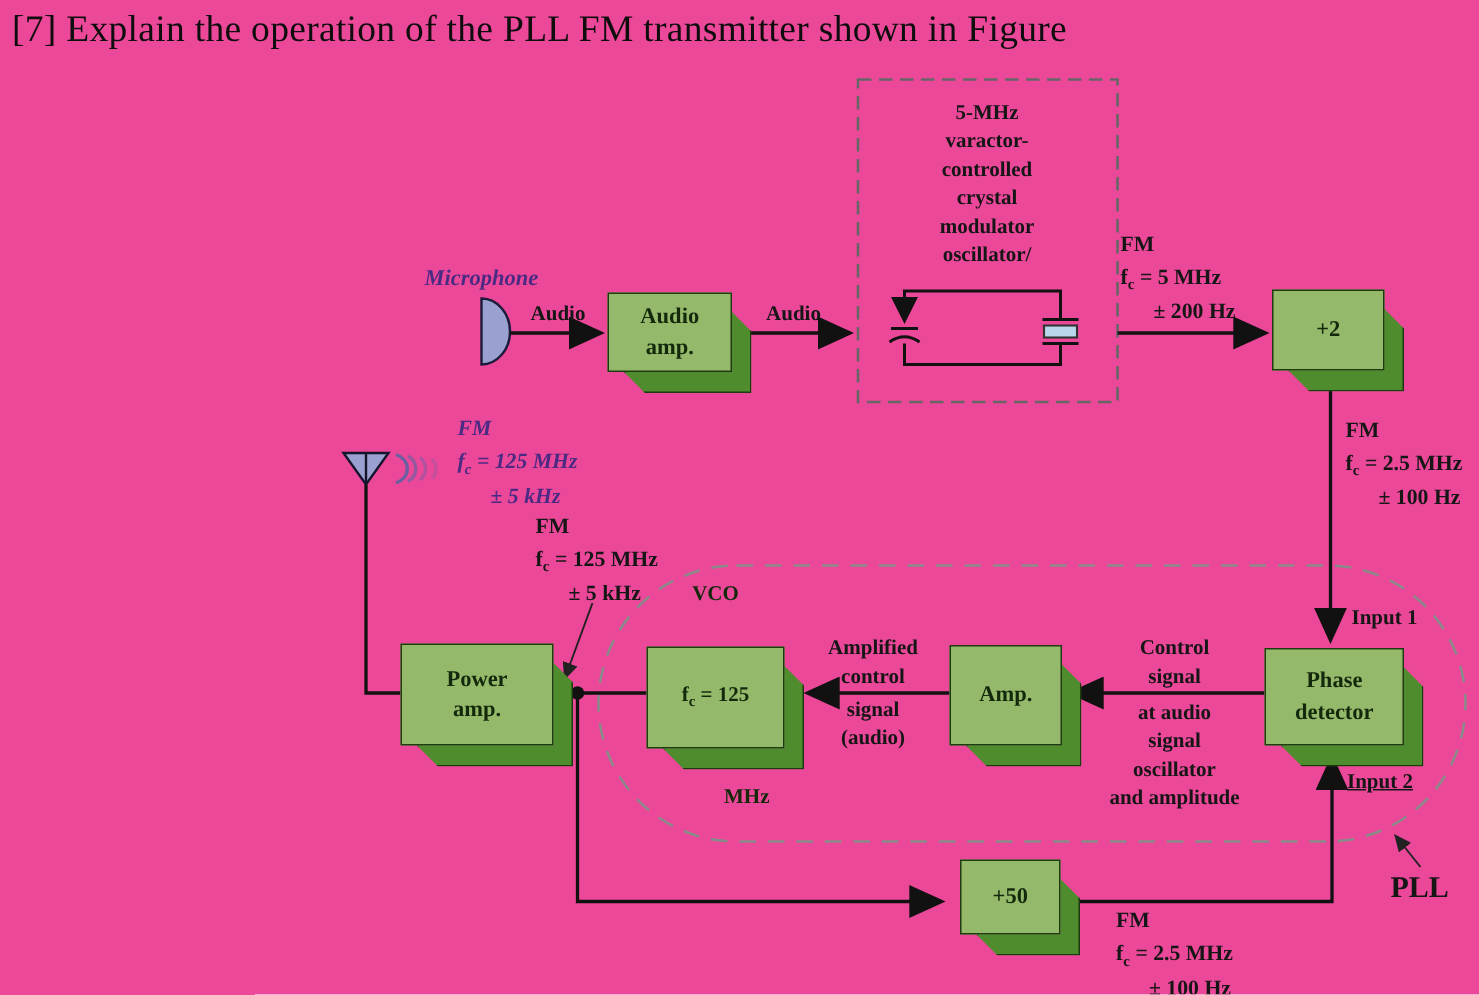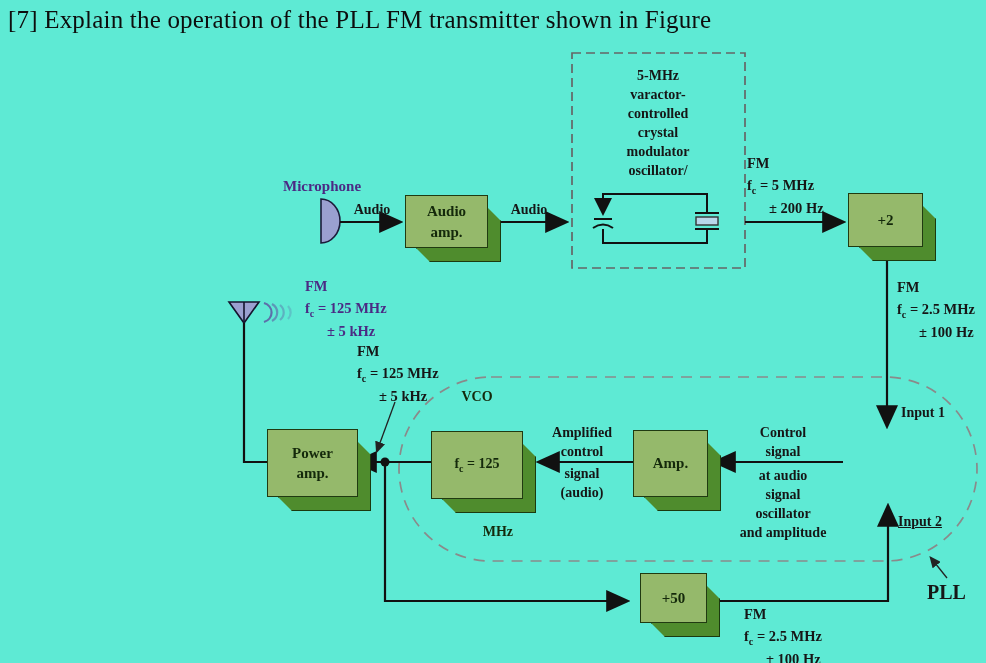--- a/index.html
+++ b/index.html
@@ -1,33 +1,33 @@
 <!DOCTYPE html>
 <html><head>
 <meta charset="utf-8">
 <style>
   html,body{margin:0;padding:0;background:#ffffff;}
-  #canvas{position:relative;width:986px;height:663px;background:#5eead4;overflow:hidden;
+  #canvas{position:relative;width:986px;height:663px;background:#ec4899;overflow:hidden;
           font-family:"Liberation Serif", serif;color:#111;}
   #wires{position:absolute;left:0;top:0;z-index:1;}
   .title{position:absolute;left:8px;top:6px;font-size:25px;letter-spacing:.2px;color:#0d0d0d;}
   
   .block{position:absolute;z-index:3;}
   .block-shadow{position:absolute;left:11px;top:12px;width:100%;height:100%;
     background:#4f8c2d;border:1px solid #1b3a0f;
     clip-path:polygon(0 0,calc(100% - 14px) 0,100% 14px,100% 100%,14px 100%,0 calc(100% - 14px));}
   .block-face{position:absolute;inset:0;background:#95b96b;border:1.8px solid #203a11;
     display:flex;flex-direction:column;align-items:center;justify-content:center;
     font-weight:bold;font-size:15px;line-height:1.35;color:#14290b;text-align:center;}
   .vco-face{font-size:14px;gap:48px;}
   .vco-mhz{align-self:flex-end;padding-right:9px;}
   
   .lbl{position:absolute;z-index:4;font-weight:bold;font-size:14px;line-height:1.36;color:#161616;}
   .center{text-align:center;}
-  .purple{color:#4b2a84;}
+  .purple{color:#4b2a84;font-style:italic;}
   .freq{position:absolute;z-index:4;font-weight:bold;font-size:14.5px;line-height:1.5;color:#161616;}
   .freq .dev{padding-left:22px;}
   .freq.purple div{color:#4b2a84;}
   sub{font-size:10px;}
   .osc-text{width:150px;line-height:19px;}
 </style>
 </head>
 <body>
 
 <div id="canvas">
@@ -102,38 +102,45 @@
     </div>
   </div>
 
   <div class="block" style="left:848px;top:193px;width:75px;height:54px;">
     <div class="block-shadow"></div>
     <div class="block-face">
       <span>+2</span>
     </div>
   </div>
 
+  <div class="block" style="left:843px;top:432px;width:93px;height:65px;">
+    <div class="block-shadow"></div>
+    <div class="block-face">
+      <span>Phase</span>
+      <span>detector</span>
+    </div>
+  </div>
 
   <div class="block" style="left:633px;top:430px;width:75px;height:67px;">
     <div class="block-shadow"></div>
     <div class="block-face">
       <span>Amp.</span>
     </div>
   </div>
 
   <div class="block" style="left:431px;top:431px;width:92px;height:68px;">
     <div class="block-shadow"></div>
     <div class="block-face vco-face">
       <span>VCO</span>
       <span><span>f</span><sub>c</sub><span> = 125</span></span>
       <span class="vco-mhz">MHz</span>
     </div>
   </div>
 
-  <div class="block" style="left:267px;top:429px;width:91px;height:68px;">
+  <div class="block" style="left:267px;top:429px;width:102px;height:68px;">
     <div class="block-shadow"></div>
     <div class="block-face">
       <span>Power</span>
       <span>amp.</span>
     </div>
   </div>
 
   <div class="block" style="left:640px;top:573px;width:67px;height:50px;">
     <div class="block-shadow"></div>
     <div class="block-face">

